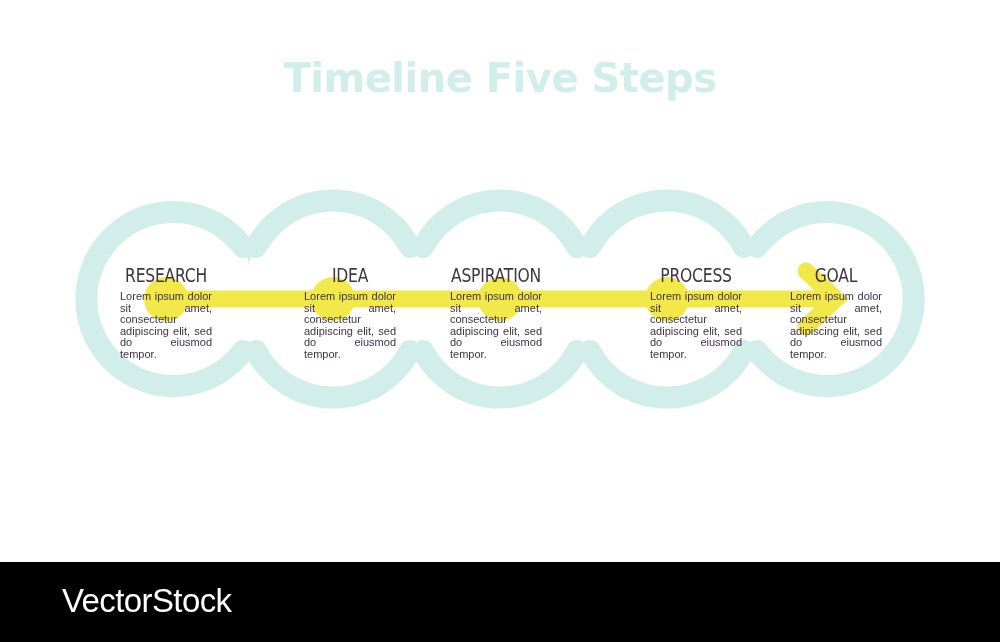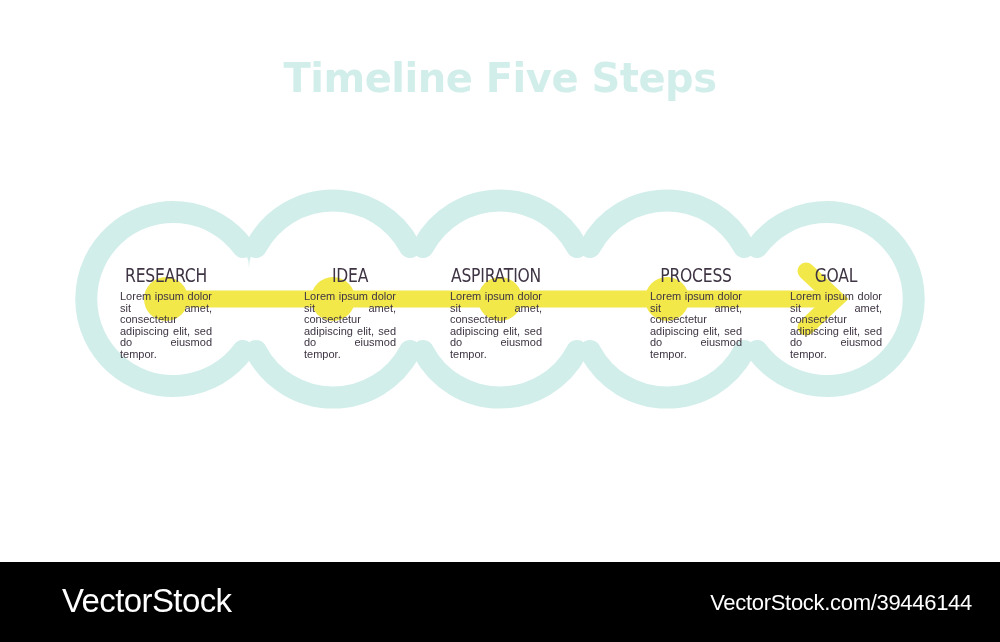--- a/index.html
+++ b/index.html
@@ -184,14 +184,13 @@
   <div class="step-body">
     <span>Lorem ipsum dolor</span>
     <span>sit amet, consectetur</span>
     <span>adipiscing elit, sed</span>
     <span>do eiusmod tempor.</span>
   </div>
 </div>
 
 <div class="footer">
   <span class="footer-brand">VectorStock</span>
-  <span class="footer-id">VectorStock.com/39446144</span>
 </div>
 
 </body></html>

